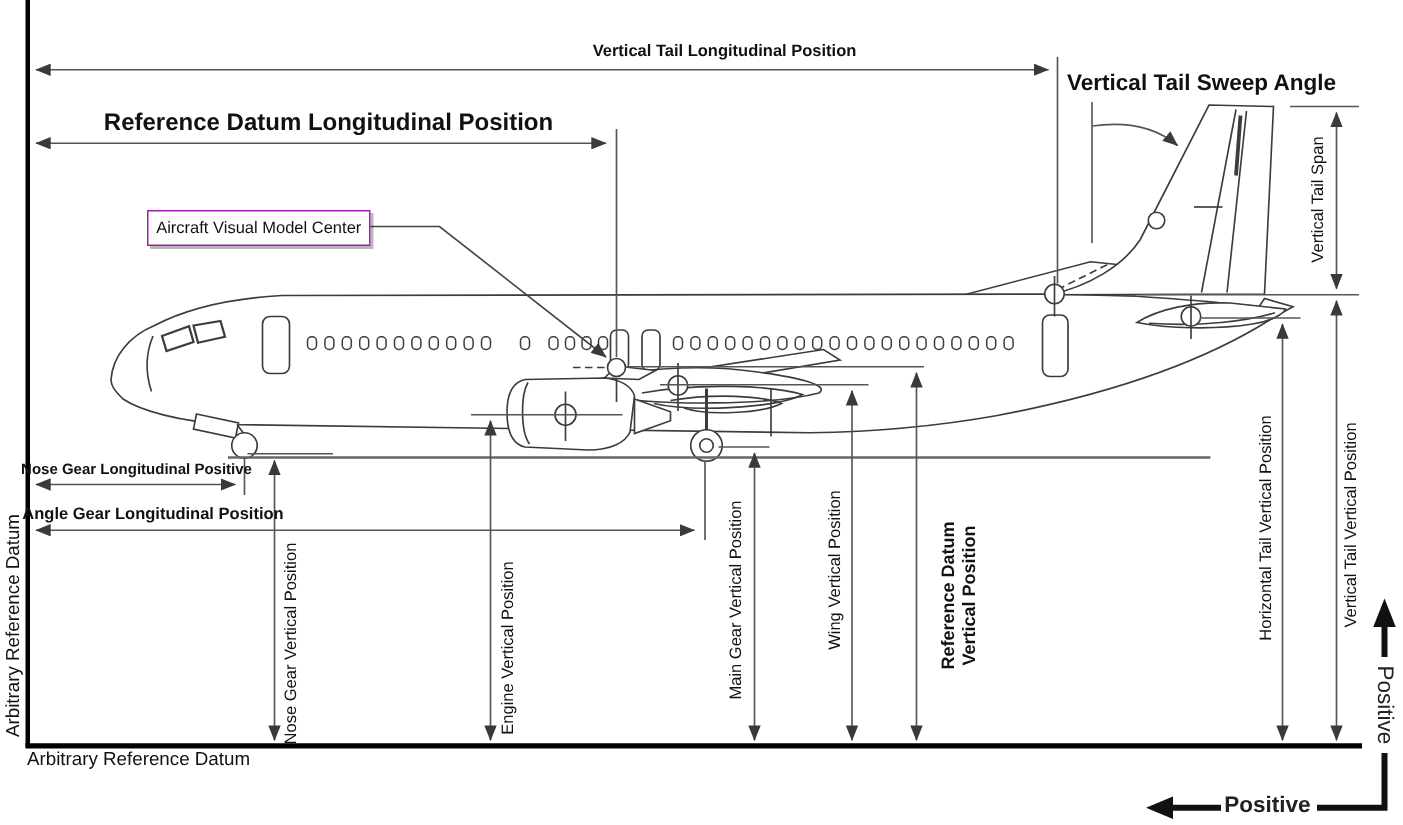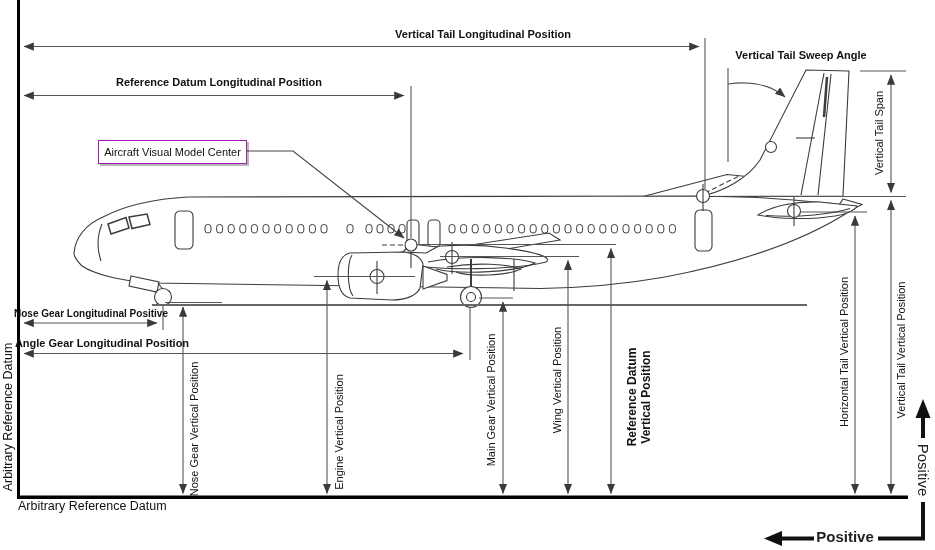--- a/index.html
+++ b/index.html
@@ -9,21 +9,21 @@
   }
   #linework{position:absolute;left:0;top:0;}
   .lbl{position:absolute;white-space:nowrap;color:#111;line-height:1.05;}
   .ctr{transform:translate(-50%,-50%);font-weight:bold;}
   .rccw{transform:translate(-50%,-50%) rotate(-90deg);}
   .rcw{transform:translate(-50%,-50%) rotate(90deg);}
   .f11{font-size:11px;}
   .f10{font-size:10px;}
   .f12{font-size:12.5px;}
   .f15{font-size:15px;color:#222;}
-  .bold13{font-size:11px;font-weight:bold;}
+  .bold13{font-size:16px;font-weight:bold;}
   .bold12{font-size:12px;font-weight:bold;text-align:center;line-height:14px;}
   #mc-box{
     position:absolute;left:98px;top:140px;width:147px;height:22px;
     border:1px solid #a21caf;background:#fff;box-shadow:2px 2px 0 rgba(0,0,0,0.28);
     display:flex;align-items:center;justify-content:center;font-size:11px;
   }
 </style>
 </head>
 <body>
 
@@ -220,21 +220,21 @@
   </g>
 </svg>
 
 <div class="lbl ctr f11" style="left:483px;top:35px">Vertical Tail Longitudinal Position</div>
 <div class="lbl ctr bold13" style="left:219px;top:83px">Reference Datum Longitudinal Position</div>
 
 <div id="mc-box">
   <span>Aircraft Visual Model Center</span>
 </div>
 
-<div class="lbl ctr f10" style="left:801px;top:56px;font-size:11px">Vertical Tail Sweep Angle</div>
+<div class="lbl ctr f10" style="left:801px;top:56px;font-size:15px">Vertical Tail Sweep Angle</div>
 <div class="lbl rccw f11" style="left:880px;top:133px">Vertical Tail Span</div>
 
 <div class="lbl ctr f10" style="left:91px;top:314px">Nose Gear Longitudinal Positive</div>
 <div class="lbl ctr f11" style="left:102px;top:344px">Angle Gear Longitudinal Position</div>
 
 <div class="lbl rccw f12" style="left:9px;top:417px">Arbitrary Reference Datum</div>
 <div class="lbl f12" style="left:18px;top:500px">Arbitrary Reference Datum</div>
 
 <div class="lbl rccw f11" style="left:195px;top:429px">Nose Gear Vertical Position</div>
 <div class="lbl rccw f11" style="left:340px;top:432px">Engine Vertical Position</div>

